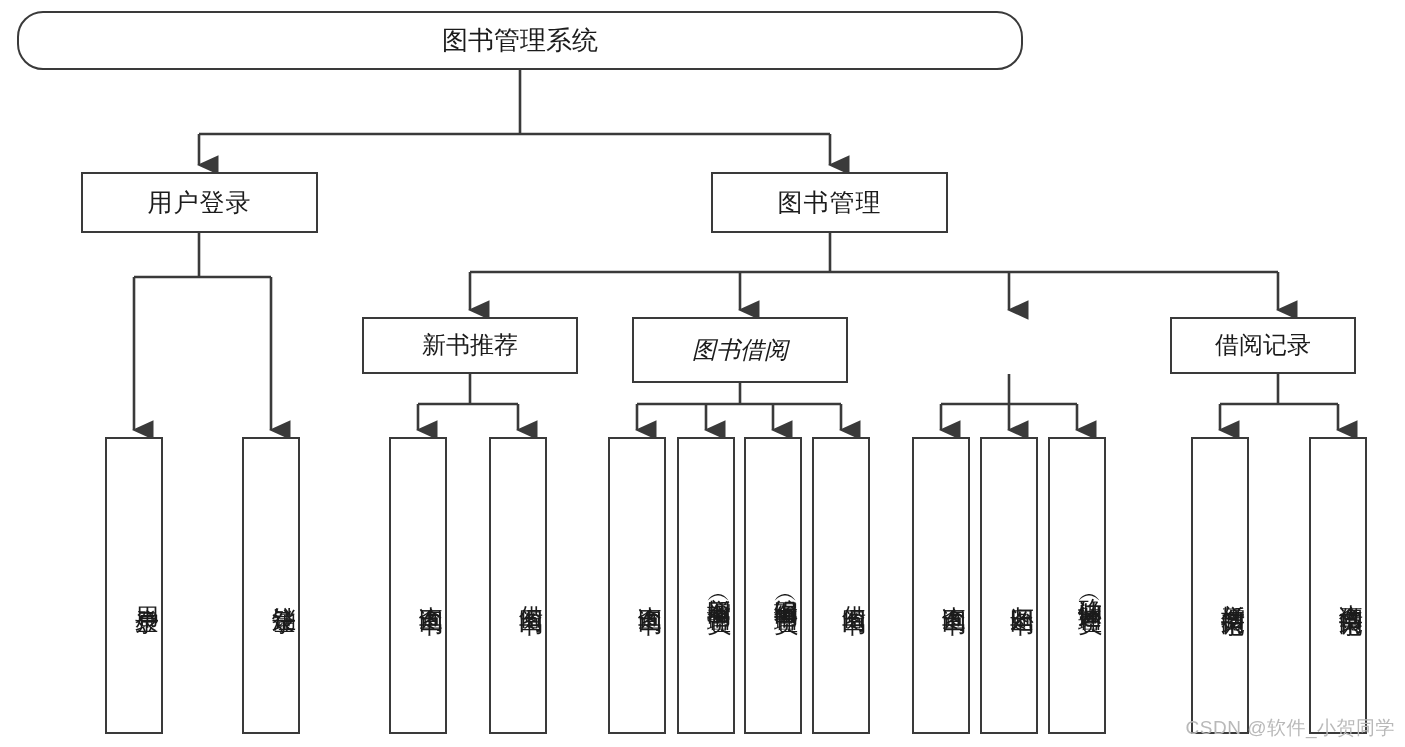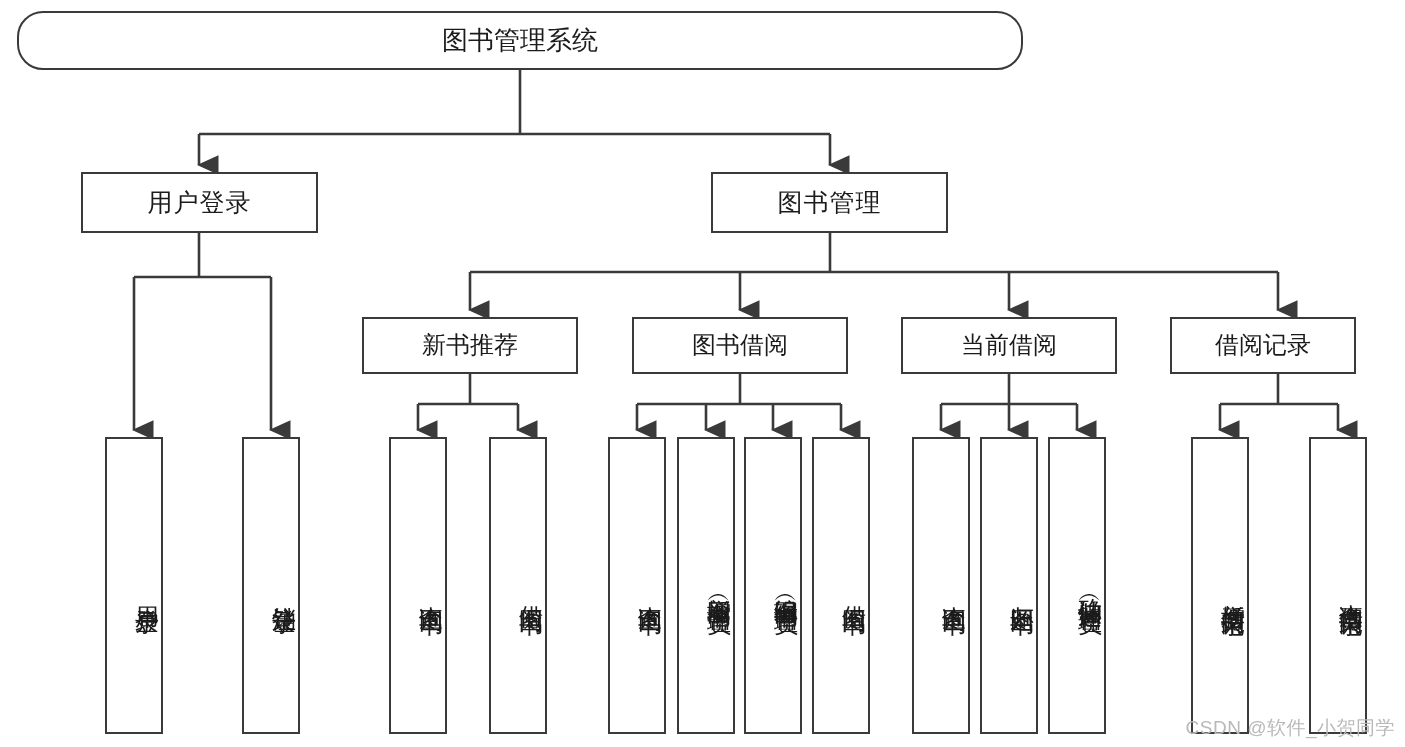--- a/index.html
+++ b/index.html
@@ -137,25 +137,22 @@
   <div class="node horiz" style="left:81px; top:172px; width:237px; height:61px;">
     <span class="lbl">用户登录</span>
   </div>
   <div class="node horiz" style="left:711px; top:172px; width:237px; height:61px;justify-content:center;">
     <span class="lbl">图书管理</span>
   </div>
 
   <div class="node lvl3" style="left:362px; top:317px; width:216px; height:57px;">
     <span class="lbl">新书推荐</span>
   </div>
-  <div class="node lvl3" style="left:632px; top:317px; width:216px; height:57px;">
+  <div class="node lvl3" style="left:632px; top:317px; width:216px; height:66px;font-style:italic;">
     <span class="lbl">图书借阅</span>
-  </div>
-  <div class="node lvl3" style="left:901px; top:317px; width:216px; height:57px;">
-    <span class="lbl">当前借阅</span>
   </div>
   <div class="node lvl3" style="left:1170px; top:317px; width:186px; height:57px;">
     <span class="lbl">借阅记录</span>
   </div>
 
   <div class="node leaf" style="left:105px; top:437px; width:58px; height:297px;">
     <span class="lbl">用户登录</span>
   </div>
   <div class="node leaf" style="left:242px; top:437px; width:58px; height:297px;">
     <span class="lbl">注销登录</span>

